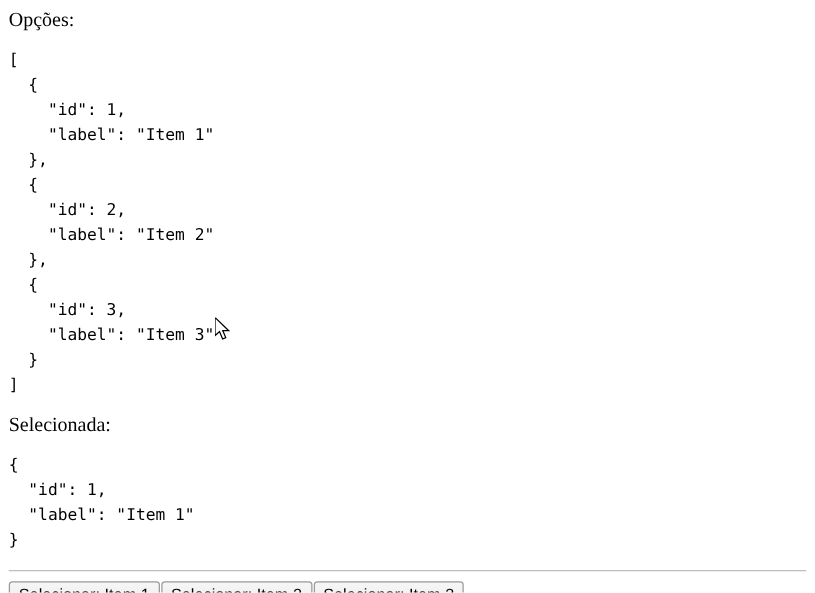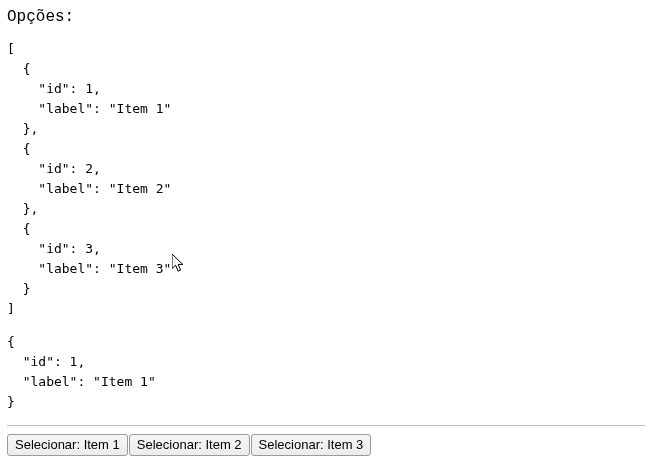--- a/index.html
+++ b/index.html
@@ -15,21 +15,21 @@
     font-family: "Liberation Serif", serif;
     color: #000000;
     position: relative;
   }
   .page {
     padding: 8px 7px 0 7px;
     box-sizing: border-box;
   }
   
   .heading {
-    font-family: Liberation Mono, monospace;
+    font-family: Liberation Serif, serif;
     font-size: 16px;
     line-height: 18px;
     margin: 0 0 1px 0;
     padding: 0;
     color: #000;
     white-space: pre;
   }
   .heading.second {
     margin-top: 0;
   }
@@ -95,20 +95,21 @@
   {
     "id": 2,
     "label": "Item 2"
   },
   {
     "id": 3,
     "label": "Item 3"
   }
 ]</pre>
 
+  <p class="heading second">Selecionada:</p>
 
   <pre class="json-block">{
   "id": 1,
   "label": "Item 1"
 }</pre>
 
   <hr class="rule">
 
   <div class="button-row">
     <button class="btn">Selecionar: Item 1</button><button class="btn">Selecionar: Item 2</button><button class="btn">Selecionar: Item 3</button>

